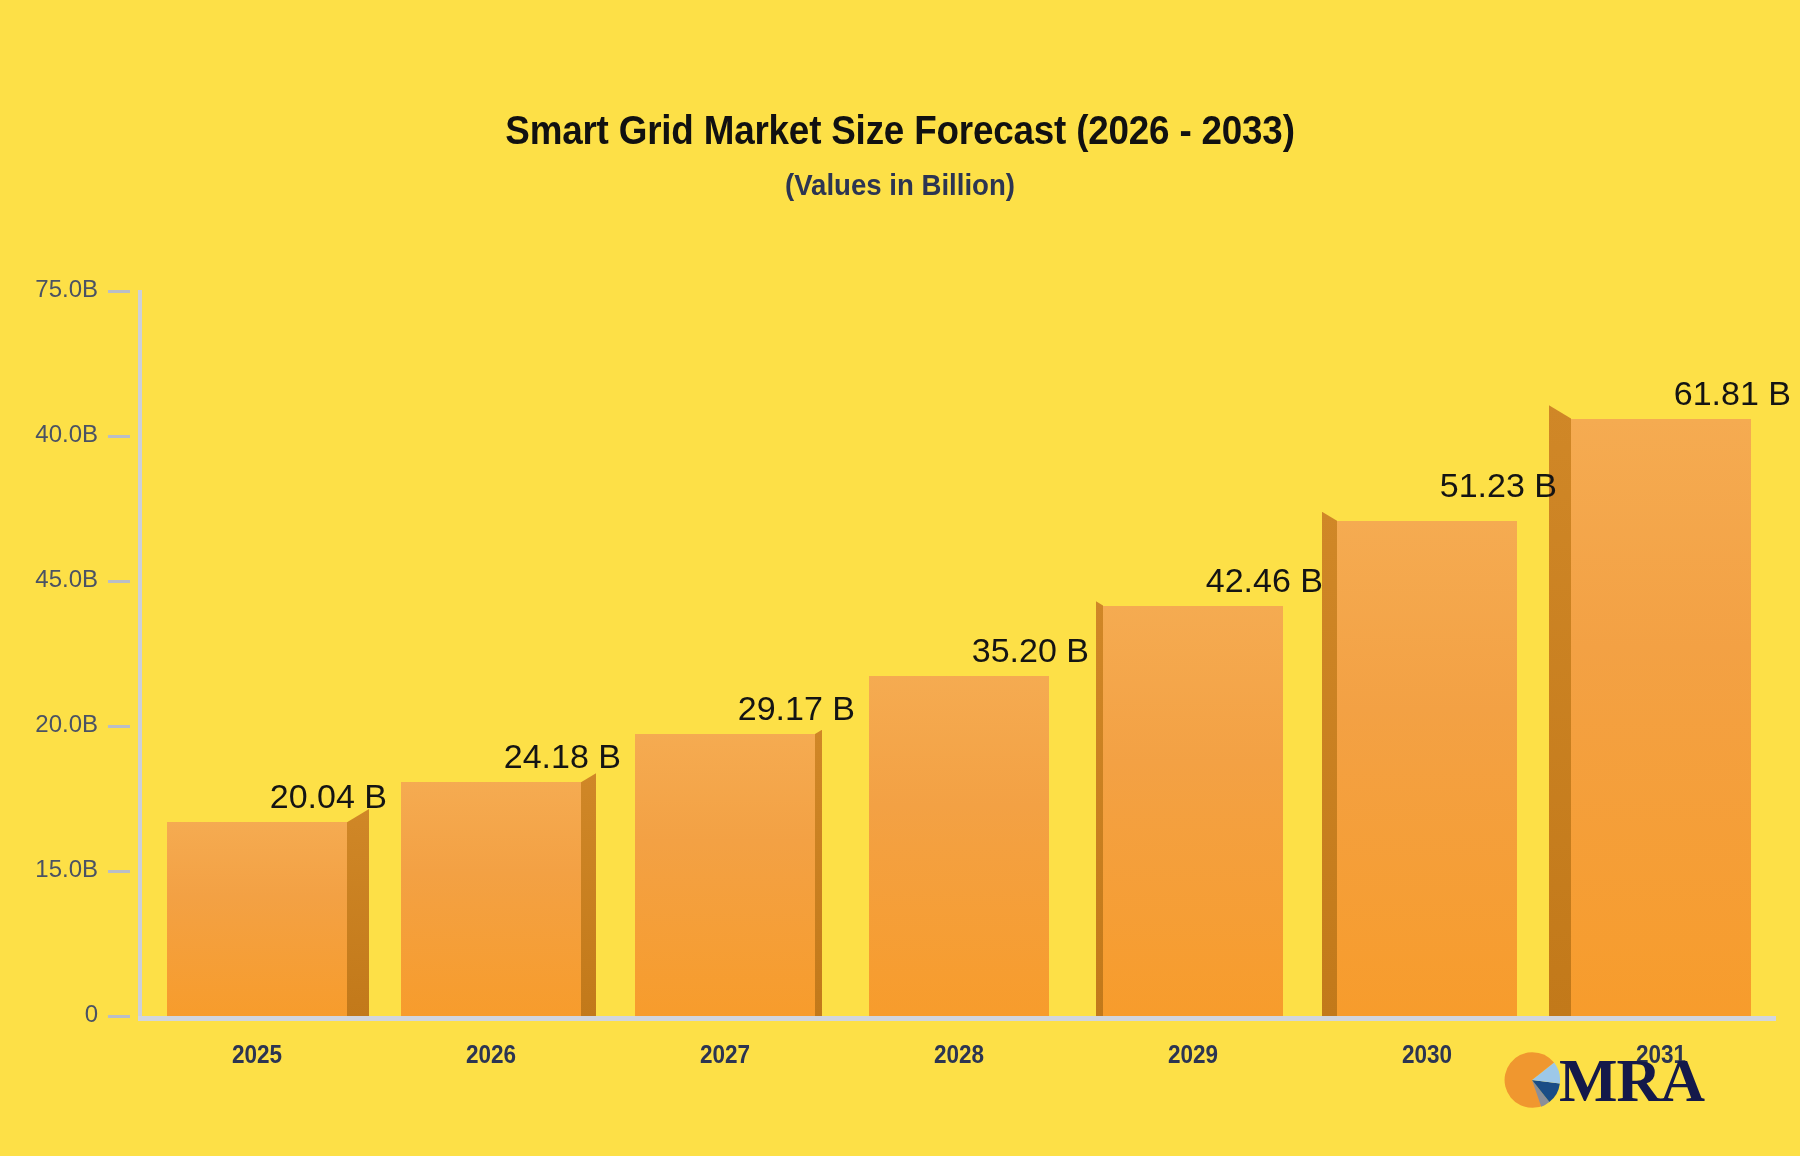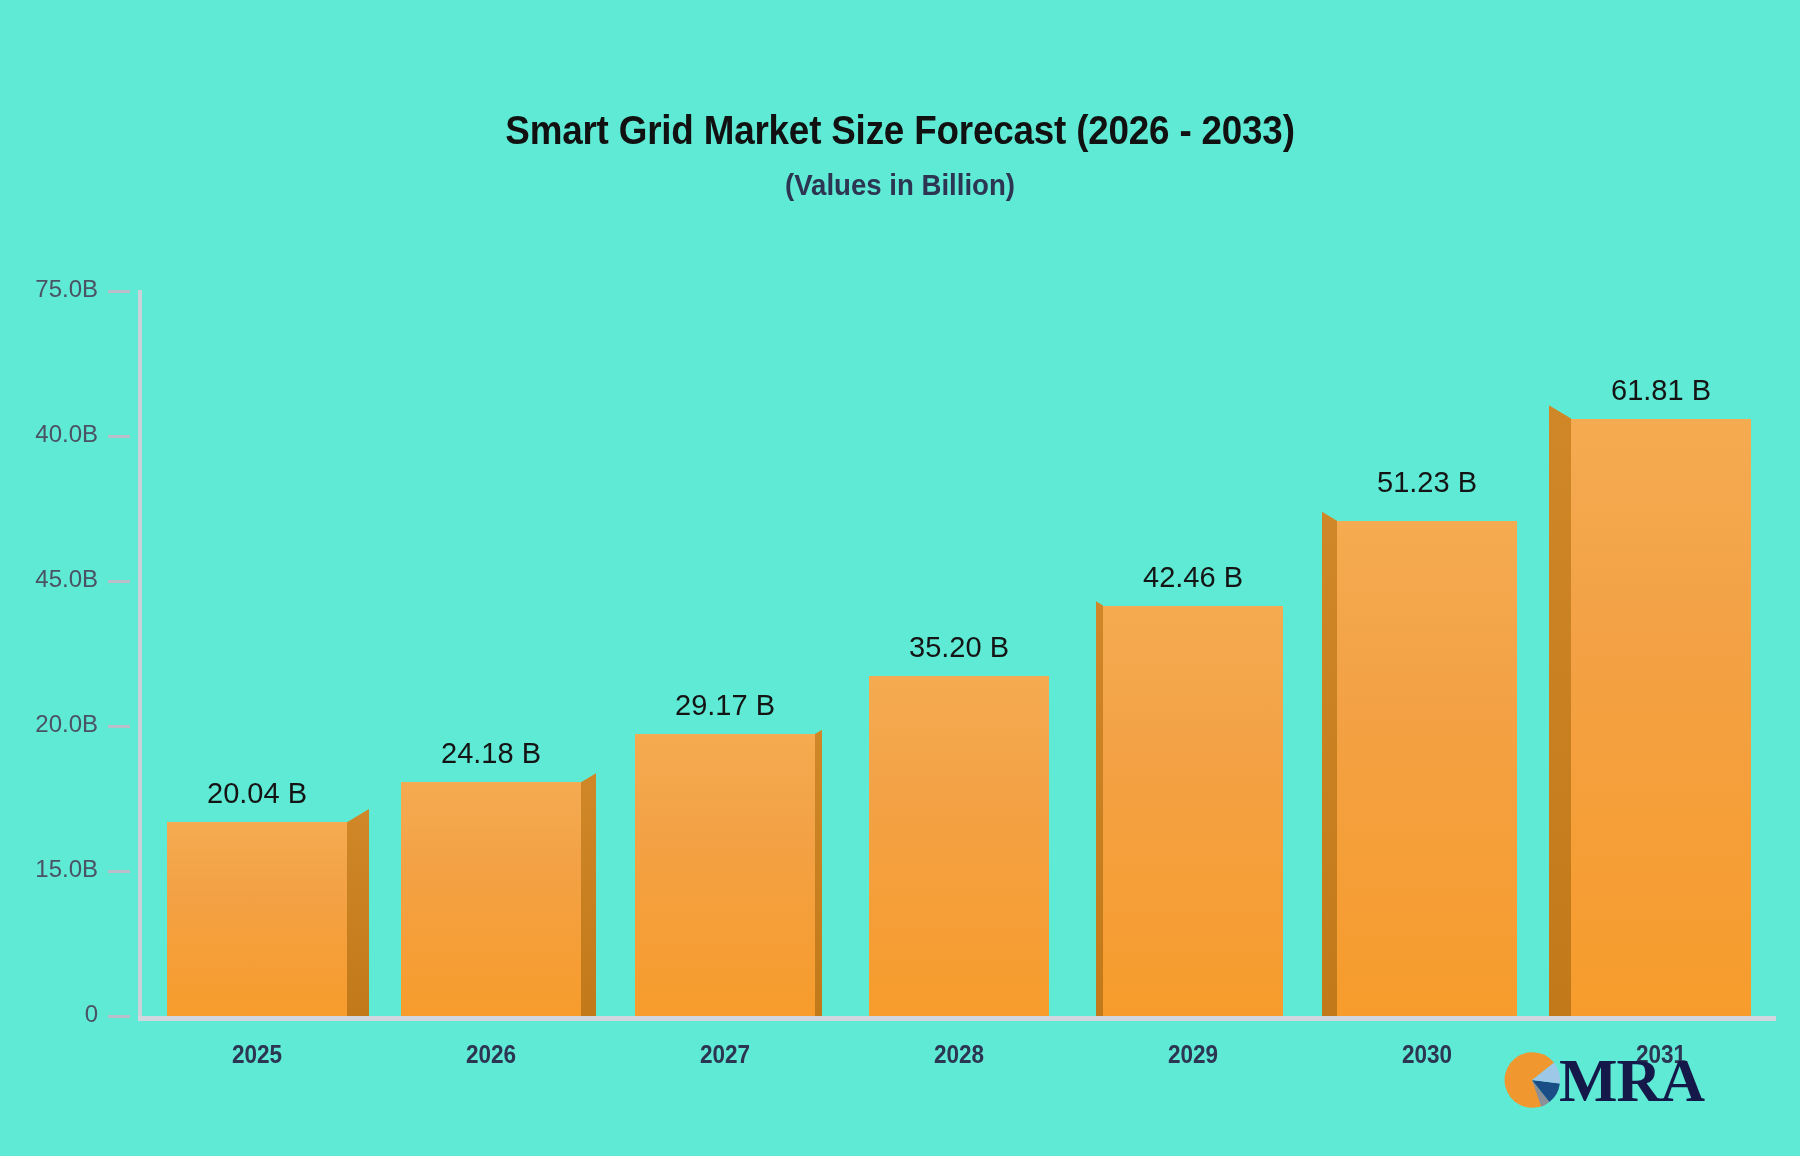--- a/index.html
+++ b/index.html
@@ -5,21 +5,21 @@
   * { box-sizing: border-box; margin: 0; padding: 0; }
   html, body {
     width: 1800px; height: 1156px;
     background: #ffffff;
     font-family: "Liberation Sans", sans-serif;
     overflow: hidden;
   }
   #page {
     position: relative;
     width: 1800px; height: 1156px;
-    background: #5eead4;
+    background: #fde047;
   }
 
   
   #chart-title {
     position: absolute;
     top: 108px; left: 0; width: 1800px;
     text-align: center;
     font-family: "Liberation Sans Narrow", "Liberation Sans", sans-serif;
     font-size: 40px;
     font-weight: bold;
@@ -100,22 +100,22 @@
     background: linear-gradient(to bottom, #cf8525 0%, #c2791a 100%);
     z-index: 2;
   }
   .bar-side-left {
     position: absolute;
     background: linear-gradient(to bottom, #cf8525 0%, #c2791a 100%);
     z-index: 2;
   }
   .bar-value {
     position: absolute;
-    text-align: center;
-    font-size: 29px;
+    text-align: right;
+    font-size: 34px;
     color: #141414;
     font-family: "Liberation Sans", sans-serif;
     white-space: nowrap;
     z-index: 5;
   }
   .x-tick-label {
     position: absolute;
     text-align: center;
     font-size: 25px;
     font-weight: bold;

